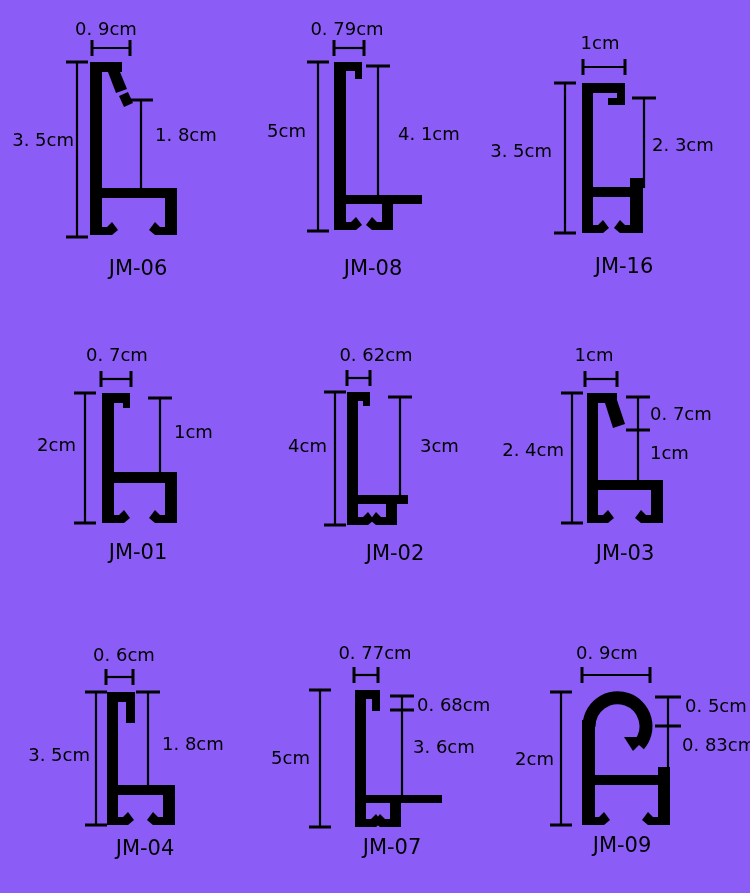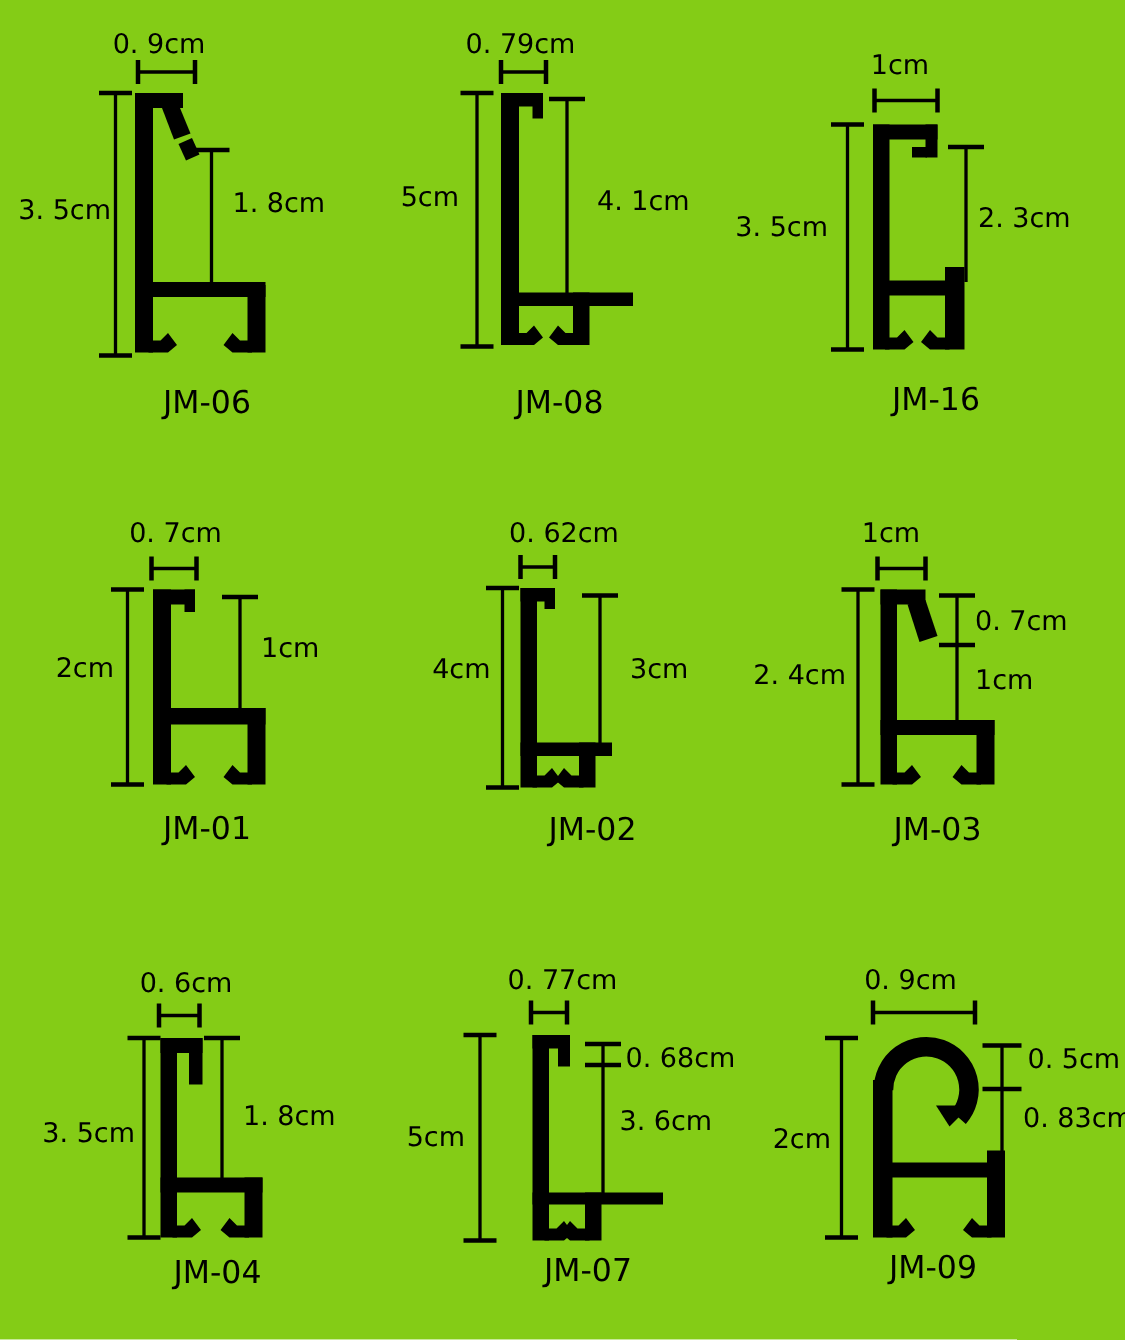--- a/index.html
+++ b/index.html
@@ -1,16 +1,16 @@
 <!DOCTYPE html>
 <html><head>
 <meta charset="utf-8">
 <style>
   html,body{margin:0;padding:0;background:#ffffff;}
-  .sheet{position:relative;width:750px;height:893px;background:#84cc16;overflow:hidden;}
+  .sheet{position:relative;width:750px;height:893px;background:#8b5cf6;overflow:hidden;}
   svg text{font-family:"DejaVu Sans","Liberation Sans",sans-serif;fill:#000;}
   .dimtext{font-size:18px;}
   .nametext{font-size:21px;}
   .dim{stroke:#000;stroke-width:2.2;fill:none;}
   .tick{stroke:#000;stroke-width:3;fill:none;}
   .shape{fill:#000;stroke:none;}
   .arcstroke{fill:none;stroke:#000;}
 </style>
 </head>
 <body>

